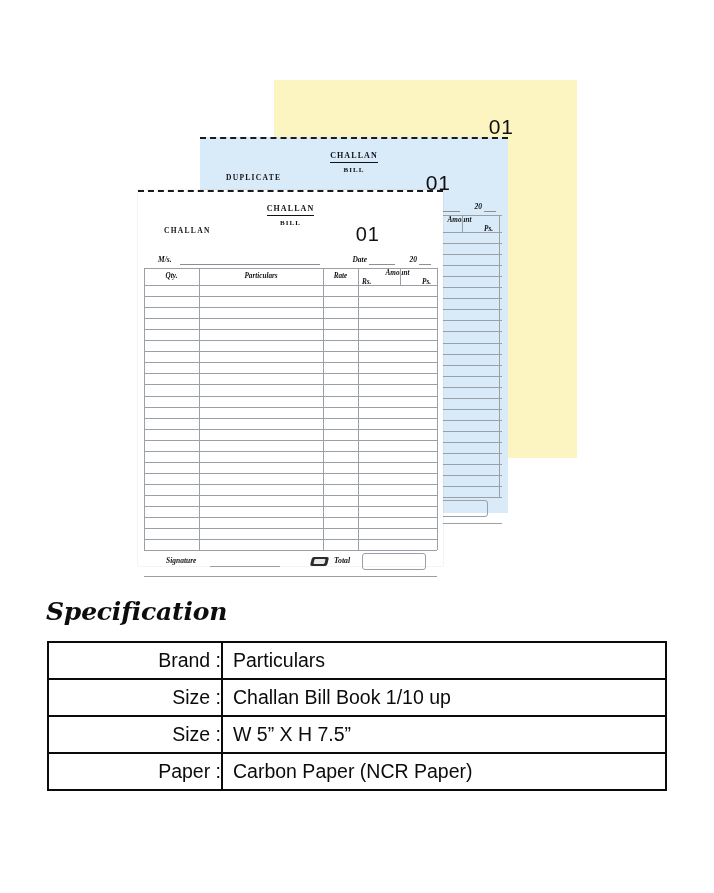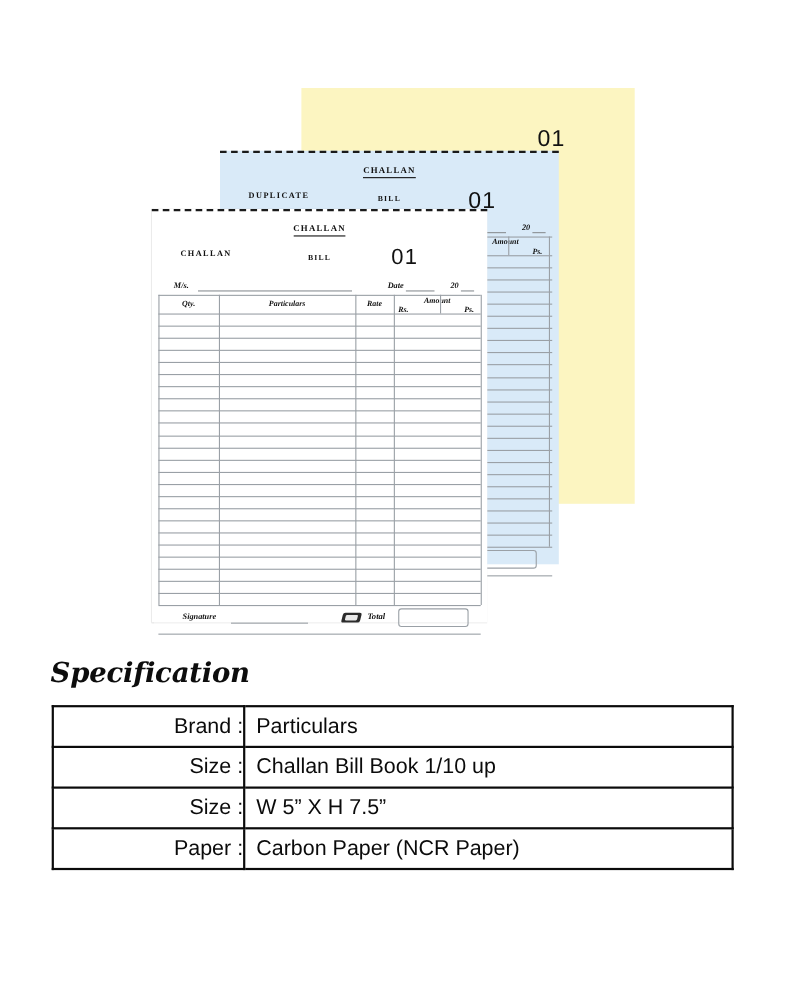--- a/index.html
+++ b/index.html
@@ -44,21 +44,21 @@
     position:absolute;left:0;right:0;top:6px;
     text-align:center;
     font-family:"Liberation Serif",serif;
     font-weight:bold;color:#111;
     line-height:1.02;
   }
   .form-title .t1{
     display:inline-block;font-size:8px;letter-spacing:1.1px;
     border-bottom:1.3px solid #111;padding-bottom:2px;
   }
-  .form-title .t2{display:block;font-size:7px;letter-spacing:1.1px;margin-top:16px;}
+  .form-title .t2{display:block;font-size:7px;letter-spacing:1.1px;margin-top:4px;}
 
   .copy-label{
     position:absolute;left:26px;top:34px;
     font-family:"Liberation Serif",serif;font-weight:bold;
     font-size:7.5px;letter-spacing:1.3px;color:#111;
   }
 
   
   .msline{
     position:absolute;left:16px;right:8px;top:63px;height:12px;

